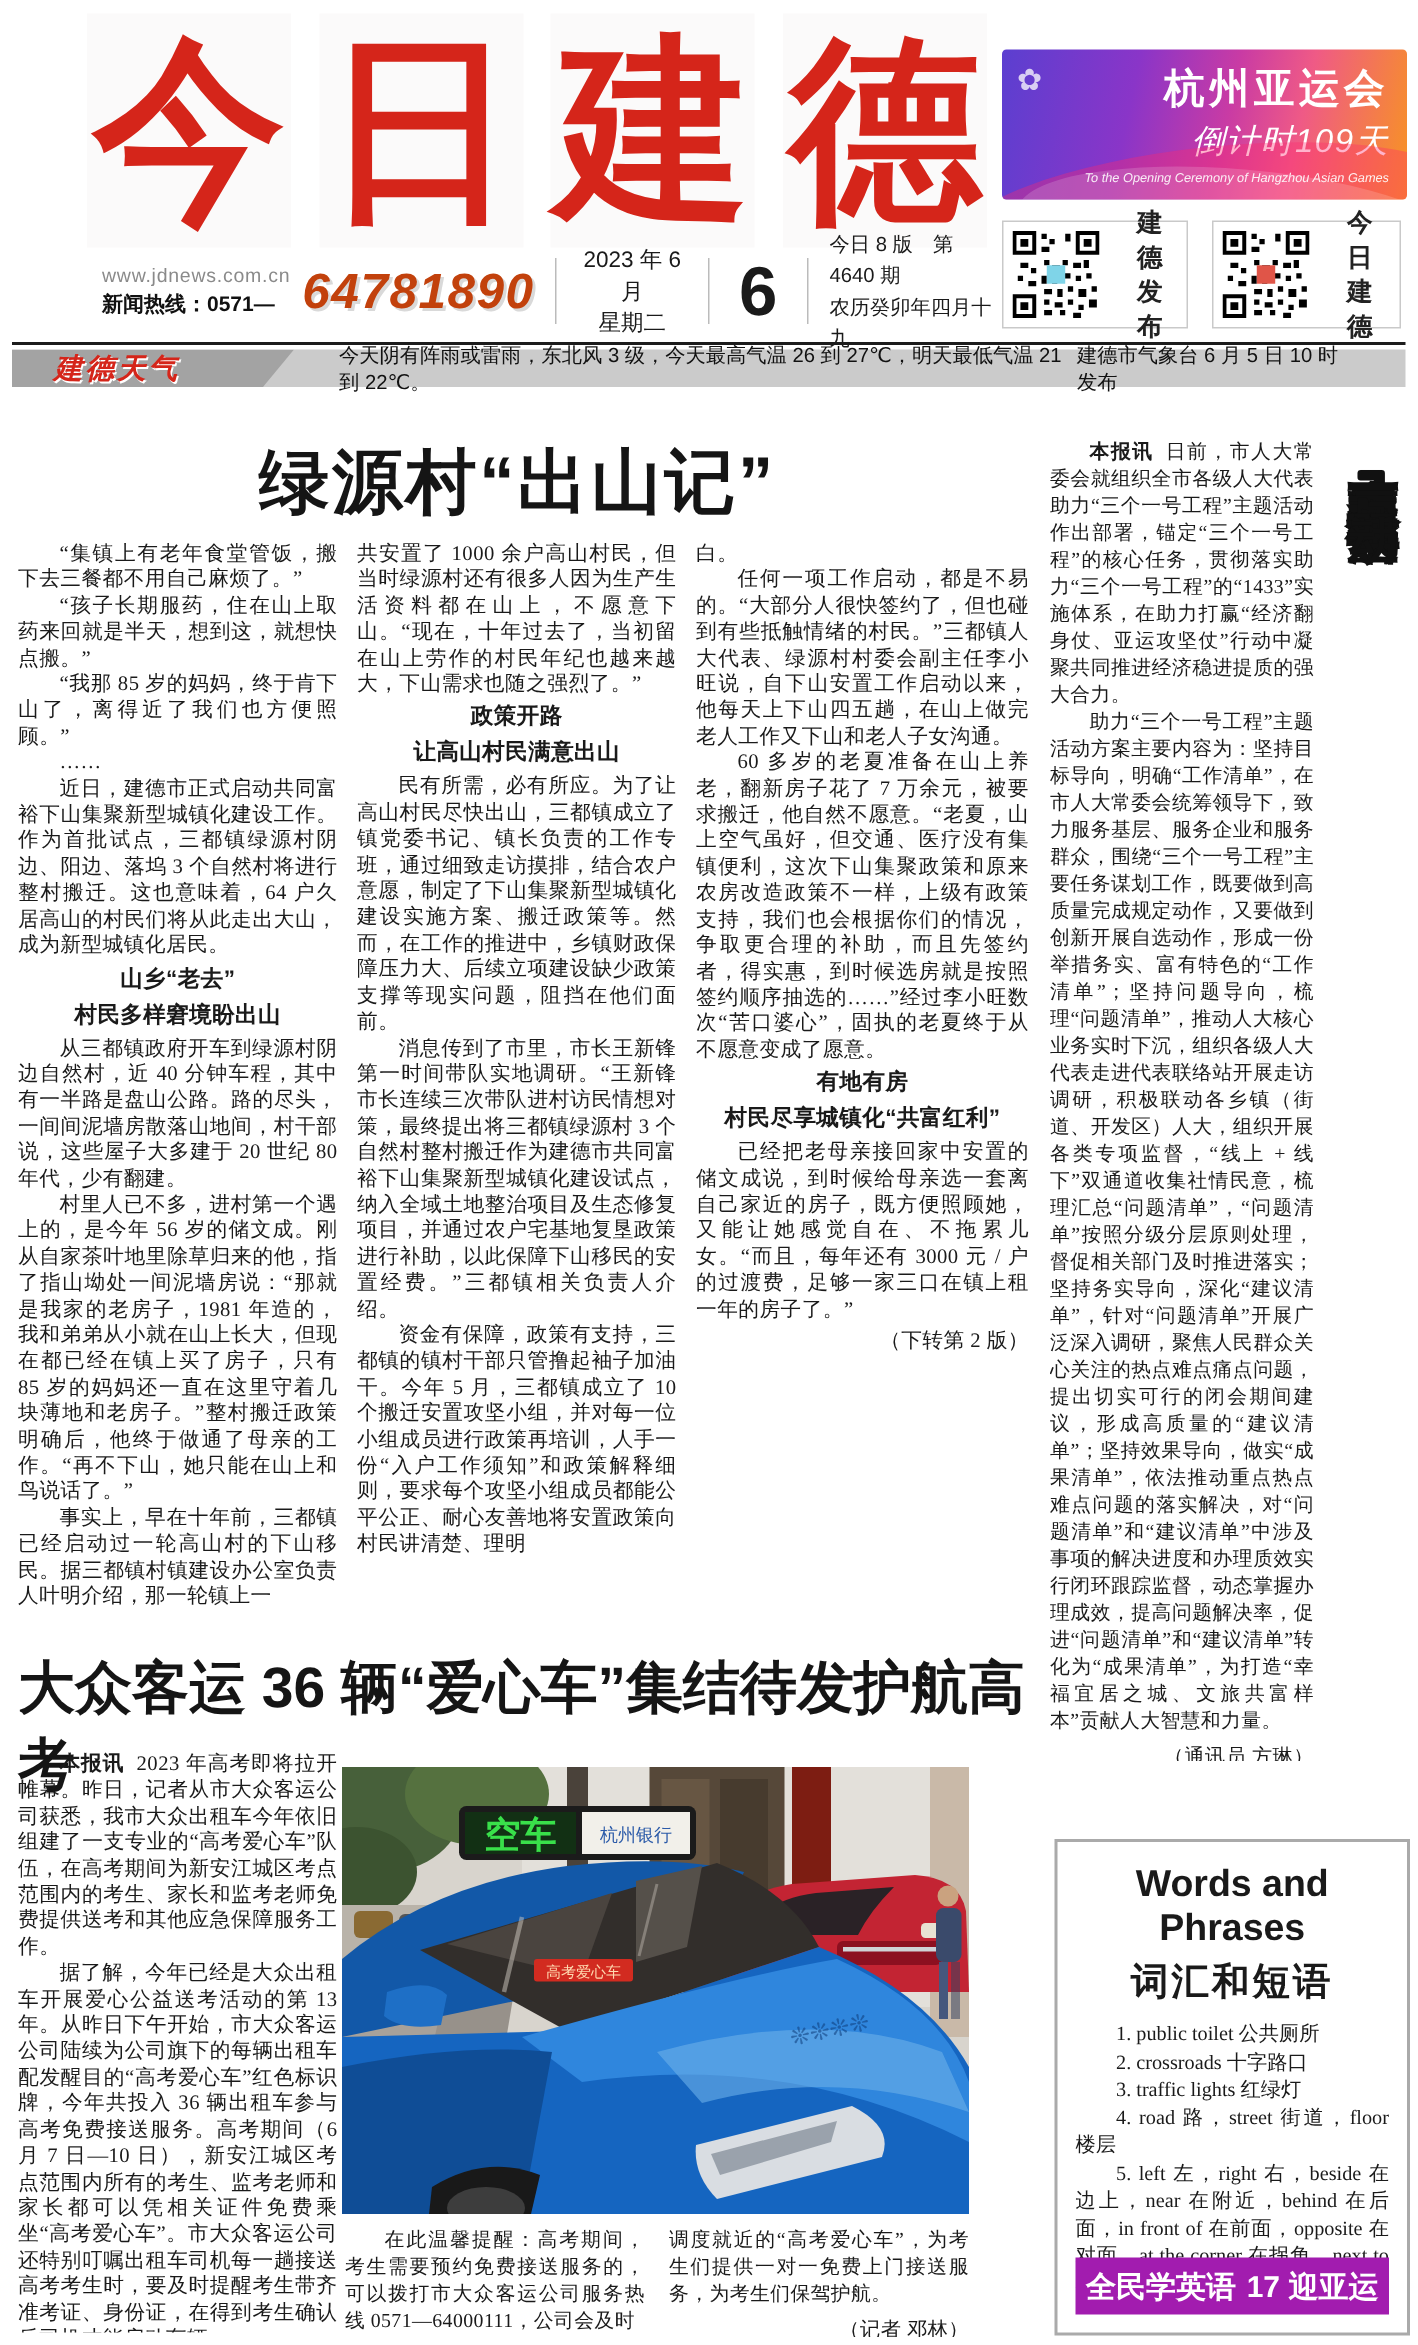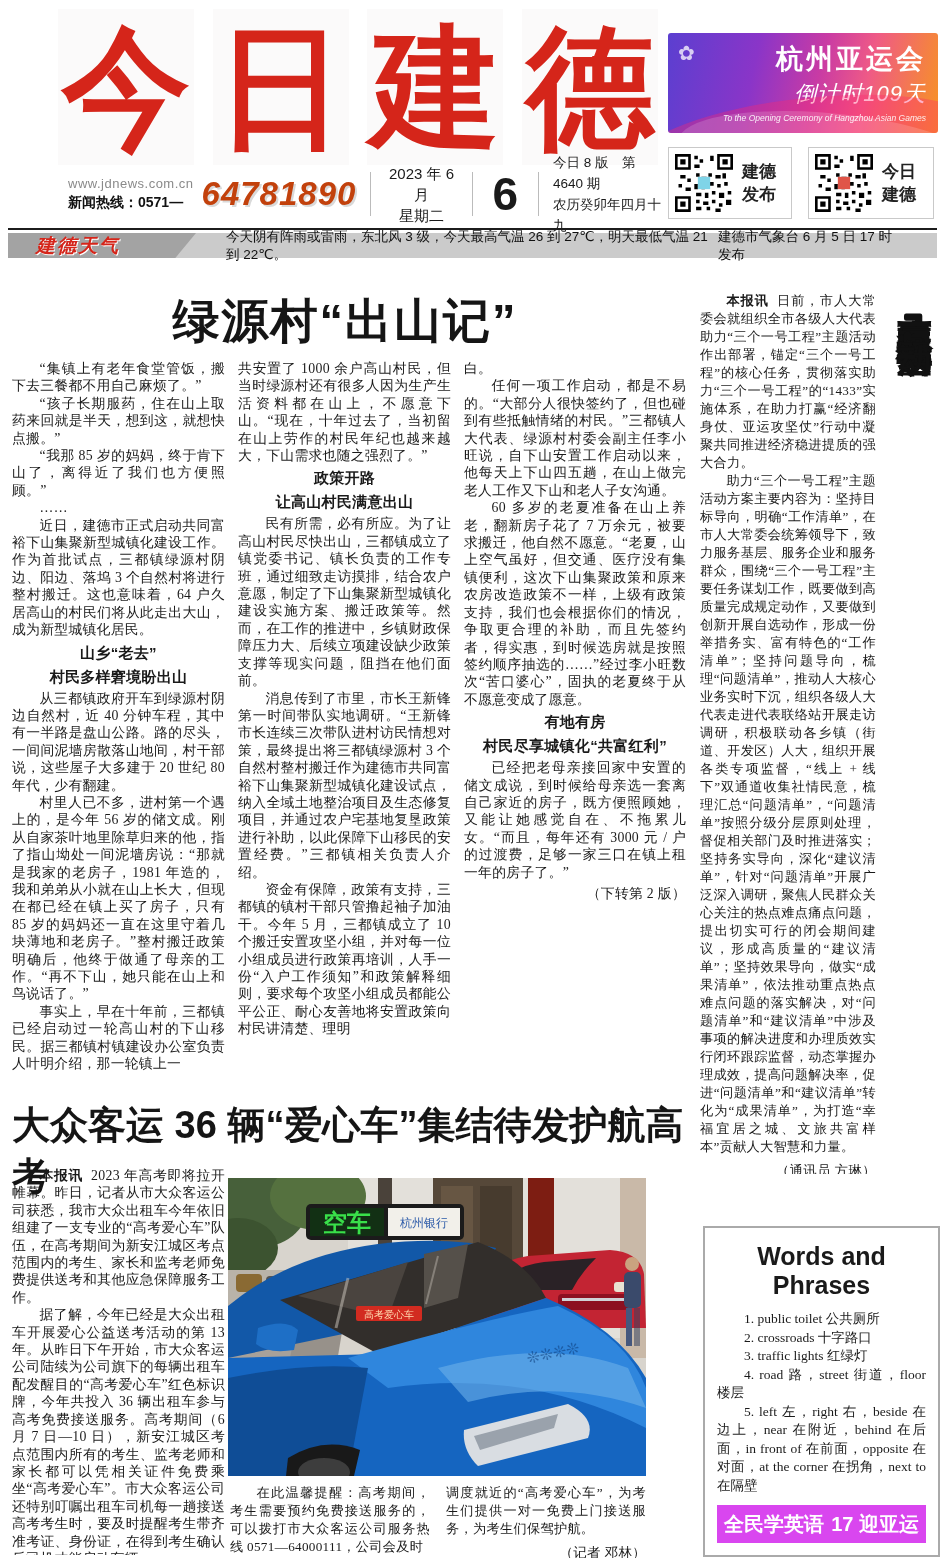--- a/index.html
+++ b/index.html
@@ -52,21 +52,21 @@
     background:rgba(255,255,255,.16); border-radius:50%; transform:rotate(5deg); }
   .banner-title { font-size:27px; font-weight:bold; letter-spacing:3px; }
   .banner-sub { font-size:22px; font-style:italic; letter-spacing:1px; margin-top:2px; }
   .banner-en { font-size:8.5px; font-style:italic; opacity:.9; margin-top:4px; }
   .banner-days { font-size:9px; font-style:italic; opacity:.9; margin-top:19px; padding-right:30px; }
   .emblem { position:absolute; left:10px; top:8px; font-size:20px; color:rgba(255,255,255,.75); }
 
   
   .qr-box {
     top:147px; height:72px; border:1px solid #c9c9c9; background:#fff;
-    display:flex; align-items:center; gap:9px; padding:6px;
+    display:flex; align-items:center; gap:25px; padding:6px;
   }
   .qr-box svg.qr { width:58px; height:58px; flex:none; }
   .qr-label { font-family:"Liberation Sans","DejaVu Sans",sans-serif;
     font-weight:bold; font-size:17px; line-height:23px; color:#222; }
 
   
   .toprule { left:8px; top:228px; width:929px; height:2px; background:#1c1c1c; }
   .weather { left:8px; top:233px; width:929px; height:25px; background:#cbcbcb;
     display:flex; align-items:center; font-family:"Liberation Sans","DejaVu Sans",sans-serif; }
   .weather-label {
@@ -127,21 +127,21 @@
     border:2px solid #aaa; background:#fff; padding:14px 12px 12px 12px;
   }
   .wb-title-en { font-family:"Liberation Sans","DejaVu Sans",sans-serif; font-weight:bold;
     font-size:25px; text-align:center; letter-spacing:0; }
   .wb-title-zh { font-family:"Liberation Sans","DejaVu Sans",sans-serif; font-weight:bold;
     font-size:25px; text-align:center; margin-top:4px; letter-spacing:2px; }
   .wb-items { margin-top:10px; font-size:13.5px; line-height:18.5px; text-align:justify; }
   .wb-item { text-indent:2em; }
   .wb-footer {
     position:absolute; left:12px; right:12px; bottom:12px; height:38px;
-    background:#d946ef; color:#fff; display:flex; align-items:center; justify-content:space-evenly;
+    background:#a21caf; color:#fff; display:flex; align-items:center; justify-content:space-evenly;
     font-family:"Liberation Sans","DejaVu Sans",sans-serif; font-weight:bold; font-size:20px;
   }
 </style>
 </head>
 <body>
 
 <svg width="0" height="0" style="position:absolute" aria-hidden="true">
   <defs>
     <g id="qr-pattern">
       <path fill="#000" d="M0 0h9v9H0z M24 0h9v9h-9z M0 24h9v9H0z"></path>
@@ -205,21 +205,21 @@
     <div class="qr-label" style="white-space:pre-line">今日
 建德</div>
   </div>
 
   <div class="abs toprule"></div>
   <div class="abs weather">
     <div class="weather-label">
       <span>建德天气</span>
     </div>
     <div class="weather-text">今天阴有阵雨或雷雨，东北风 3 级，今天最高气温 26 到 27℃，明天最低气温 21 到 22℃。</div>
-    <div class="weather-src">建德市气象台 6 月 5 日 17 时发布</div>
+    <div class="weather-src">建德市气象台 6 月 5 日 10 时发布</div>
   </div>
 
   <div class="abs headline1">绿源村“出山记”</div>
 
   <div class="abs col col1">
     <p class="para">“集镇上有老年食堂管饭，搬下去三餐都不用自己麻烦了。”</p>
     <p class="para">“孩子长期服药，住在山上取药来回就是半天，想到这，就想快点搬。”</p>
     <p class="para">“我那 85 岁的妈妈，终于肯下山了，离得近了我们也方便照顾。”</p>
     <p class="para">……</p>
     <p class="para">近日，建德市正式启动共同富裕下山集聚新型城镇化建设工作。作为首批试点，三都镇绿源村阴边、阳边、落坞 3 个自然村将进行整村搬迁。这也意味着，64 户久居高山的村民们将从此走出大山，成为新型城镇化居民。</p>
@@ -355,20 +355,21 @@
   <div class="abs col cap1">
     <p class="para">在此温馨提醒：高考期间，考生需要预约免费接送服务的，可以拨打市大众客运公司服务热线 0571—64000111，公司会及时</p>
   </div>
   <div class="abs col cap2">
     <p class="para cont">调度就近的“高考爱心车”，为考生们提供一对一免费上门接送服务，为考生们保驾护航。</p>
     <p class="byline">（记者 邓林）</p>
   </div>
 
   <div class="abs words-box">
     <div class="wb-title-en">Words and Phrases</div>
+    <div class="wb-title-zh">词汇和短语</div>
     <div class="wb-items">
       <p class="wb-item">1. public toilet 公共厕所</p>
       <p class="wb-item">2. crossroads 十字路口</p>
       <p class="wb-item">3. traffic lights 红绿灯</p>
       <p class="wb-item">4. road 路，street 街道，floor 楼层</p>
       <p class="wb-item">5. left 左，right 右，beside 在边上，near 在附近，behind 在后面，in front of 在前面，opposite 在对面，at the corner 在拐角，next to 在隔壁</p>
     </div>
     <div class="wb-footer">
       <span>全民学英语</span>
       <span>17 迎亚运</span>

